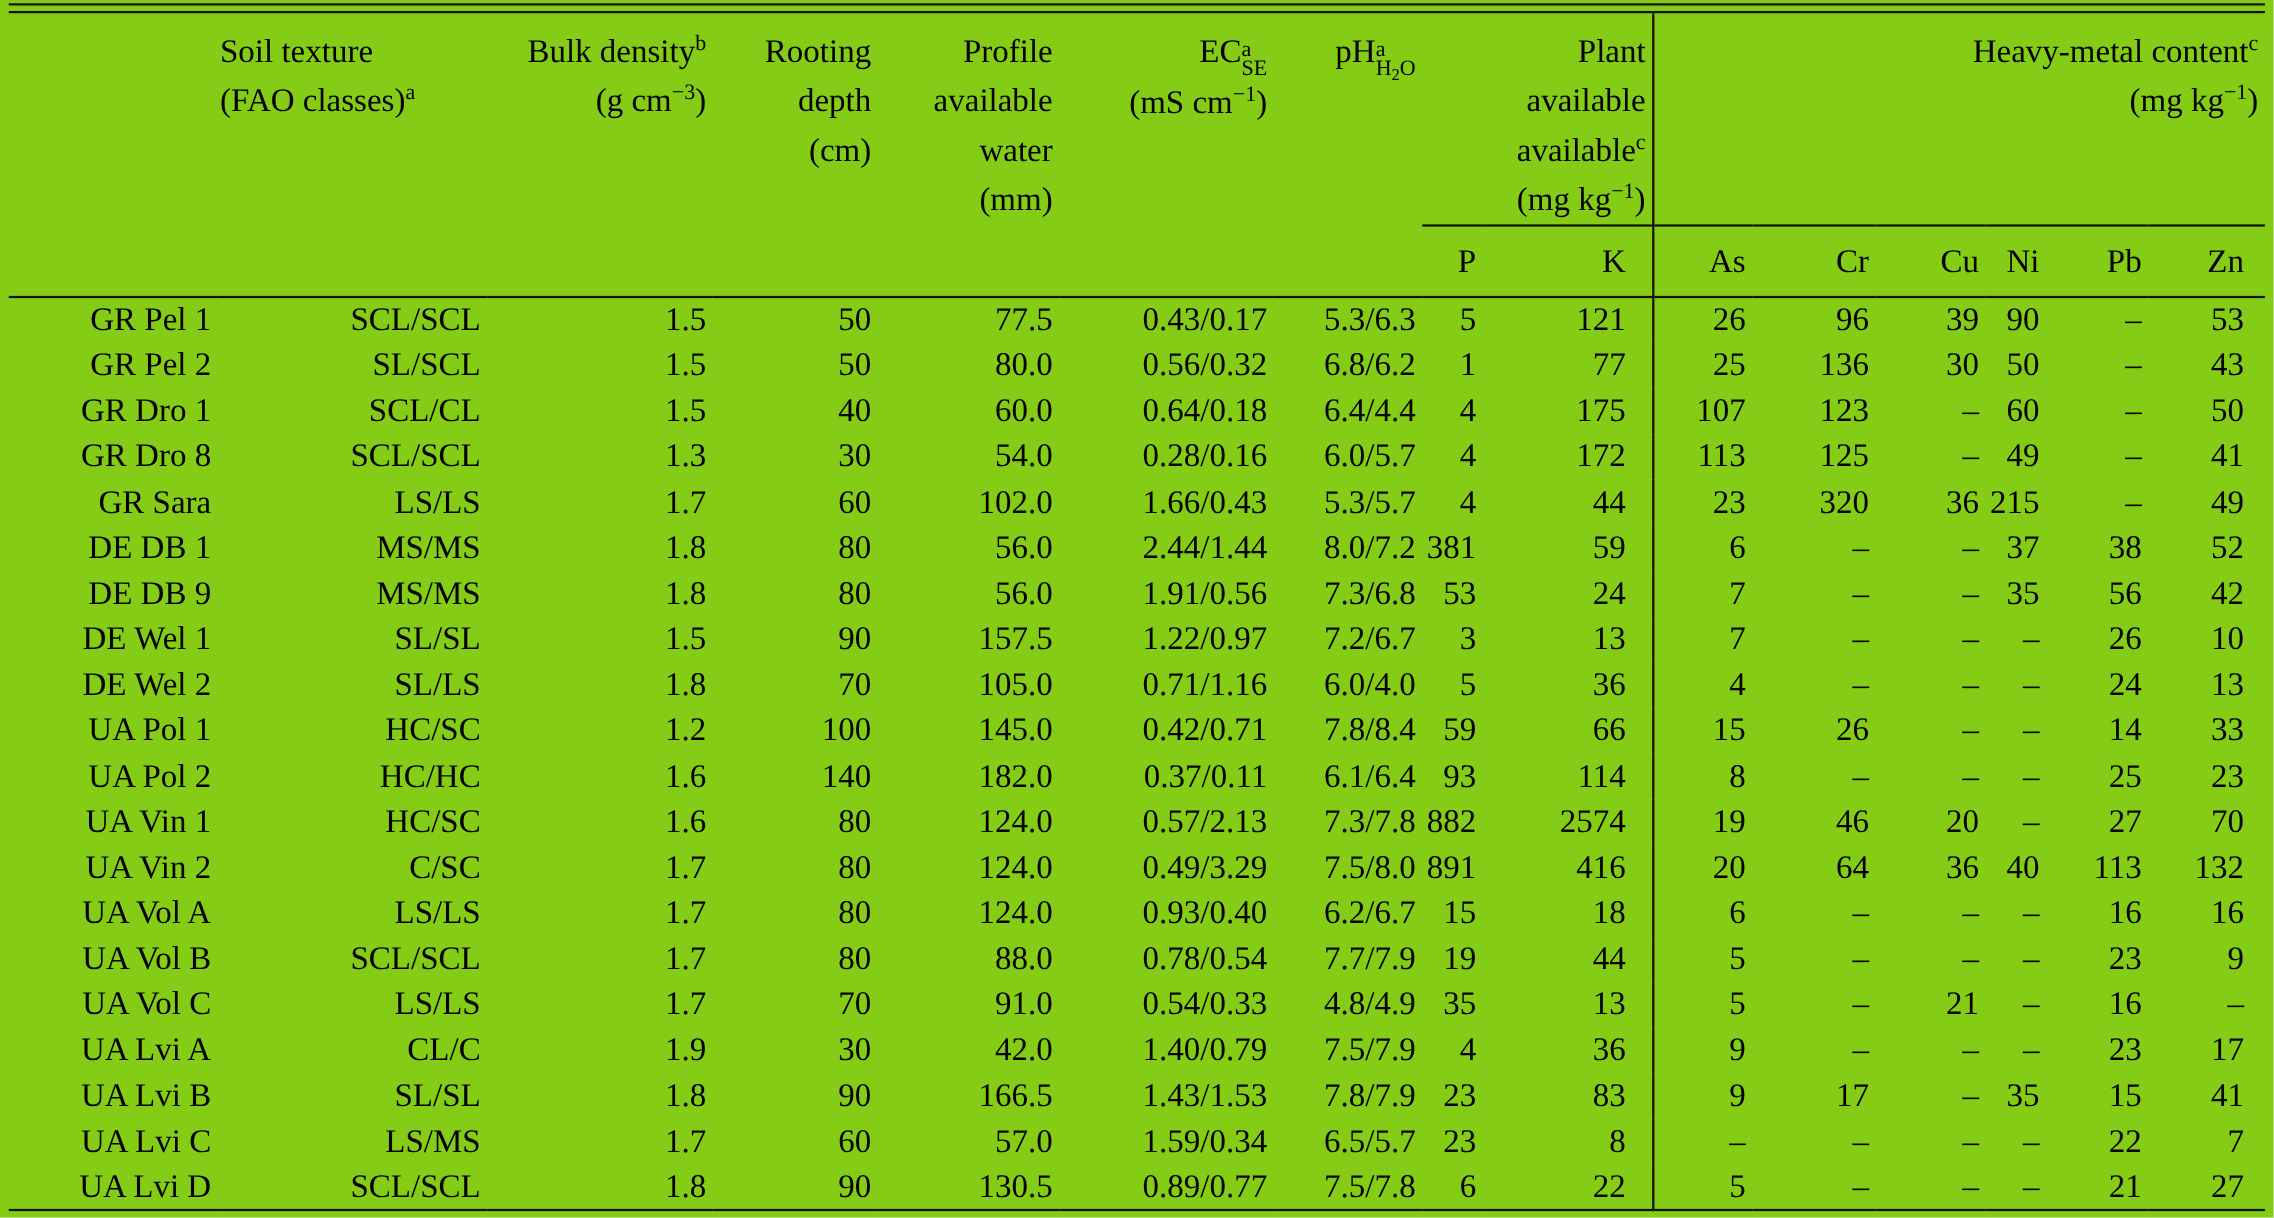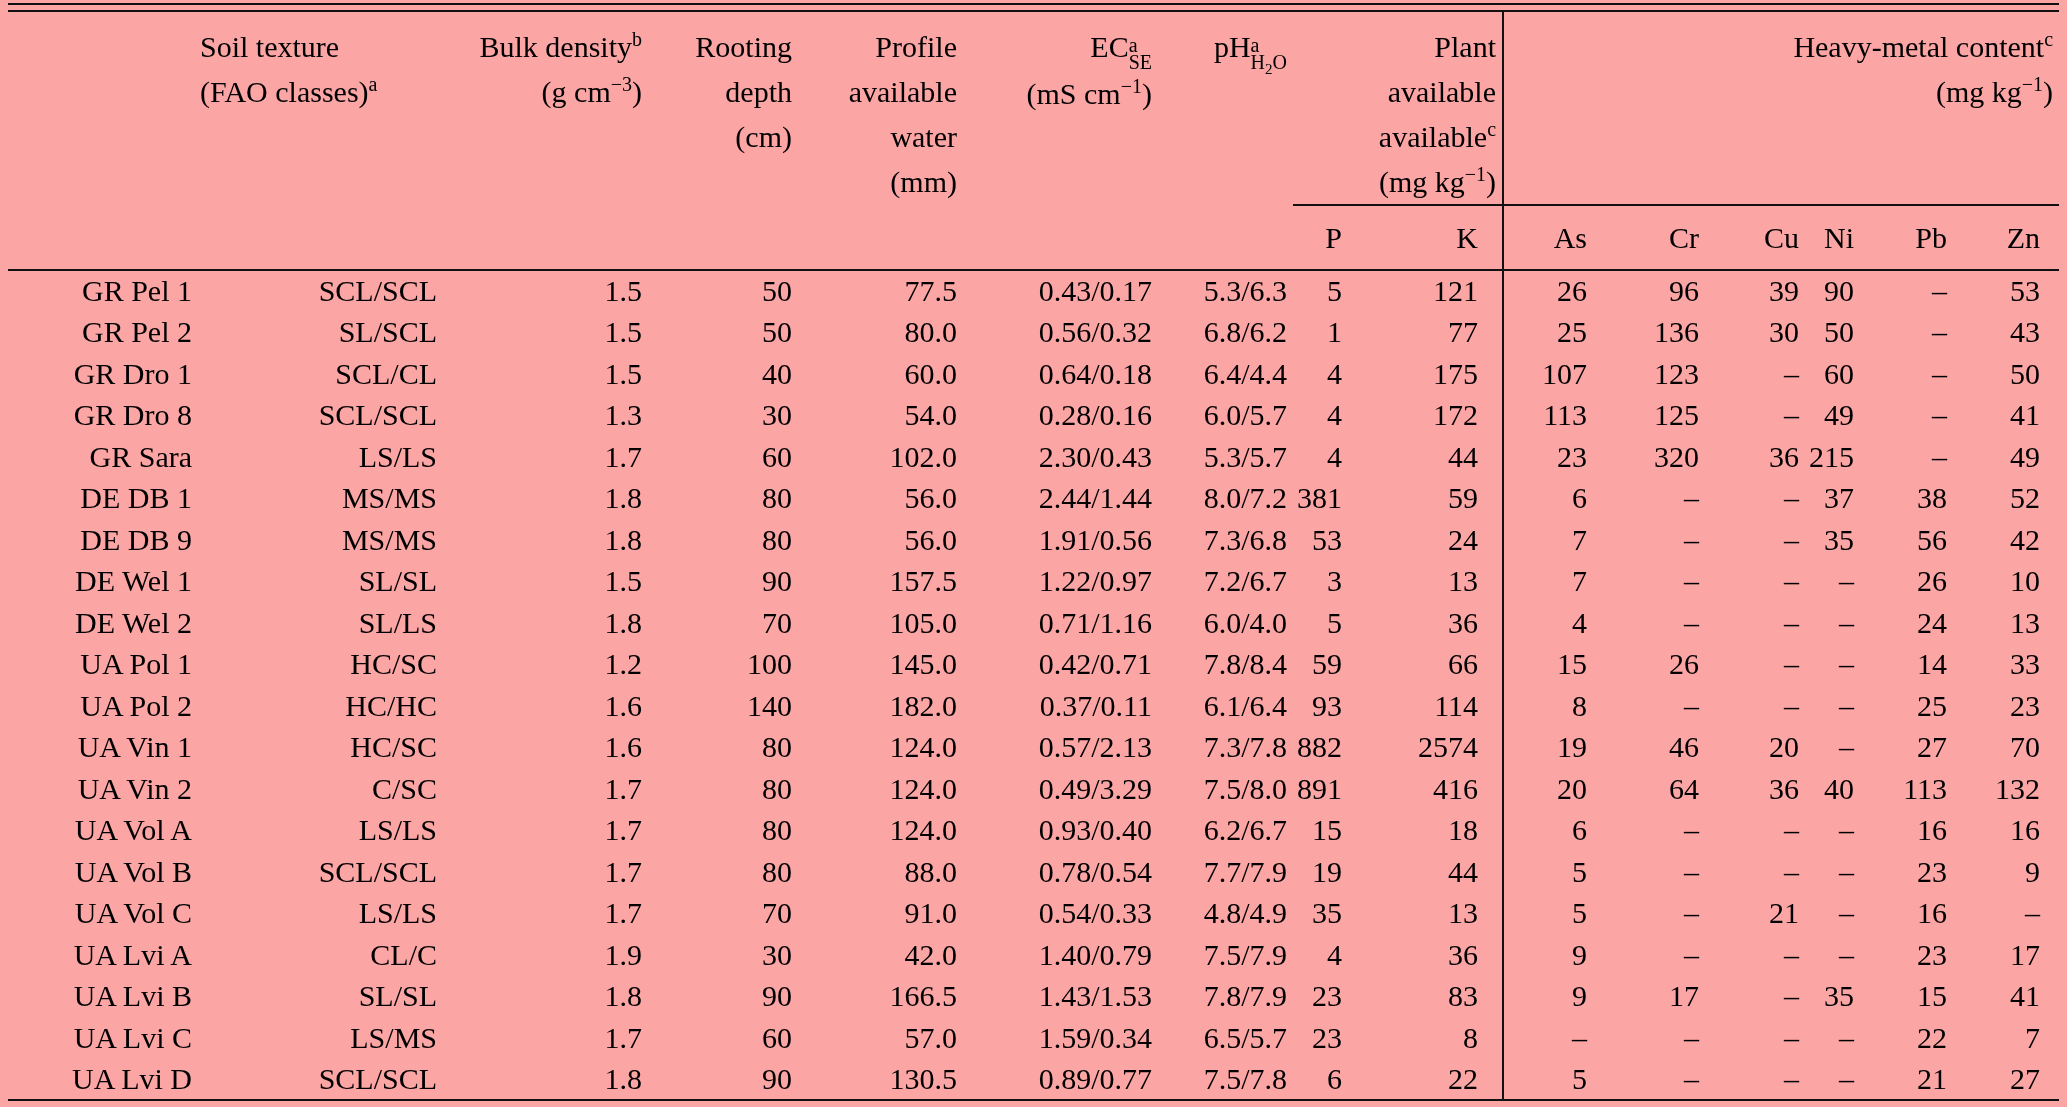--- a/index.html
+++ b/index.html
@@ -1,17 +1,17 @@
 <!DOCTYPE html>
 <html><head>
 <meta charset="utf-8">
 <style>
   html,body { margin:0; padding:0; background:#ffffff; }
   .page {
-    position:relative; width:2067px; height:1107px; background:#fca5a5;
+    position:relative; width:2067px; height:1107px; background:#84cc16;
     color:#000; font-family:"Liberation Serif","DejaVu Serif",serif;
     font-size:30px; overflow:hidden;
   }
   .rule-top { margin:3px 8px 0 8px; height:5px;
     border-top:2px solid #111; border-bottom:2px solid #111; }
   table.soil { border-collapse:collapse; table-layout:fixed; width:2051px;
     margin-left:8px; }
   th, td { padding:0 6px 0 0; font-weight:normal; overflow:visible;
     white-space:nowrap; }
   thead tr.hrow  { height:186px; }
@@ -190,21 +190,21 @@
           <td>49</td>
           <td>–</td>
           <td class="pad-zn">41</td>
         </tr>
         <tr>
           <td class="al">GR Sara</td>
           <td class="al">LS/LS</td>
           <td>1.7</td>
           <td>60</td>
           <td>102.0</td>
-          <td>2.30/0.43</td>
+          <td>1.66/0.43</td>
           <td>5.3/5.7</td>
           <td>4</td>
           <td class="divider pad-k">44</td>
           <td>23</td>
           <td>320</td>
           <td>36</td>
           <td>215</td>
           <td>–</td>
           <td class="pad-zn">49</td>
         </tr>

